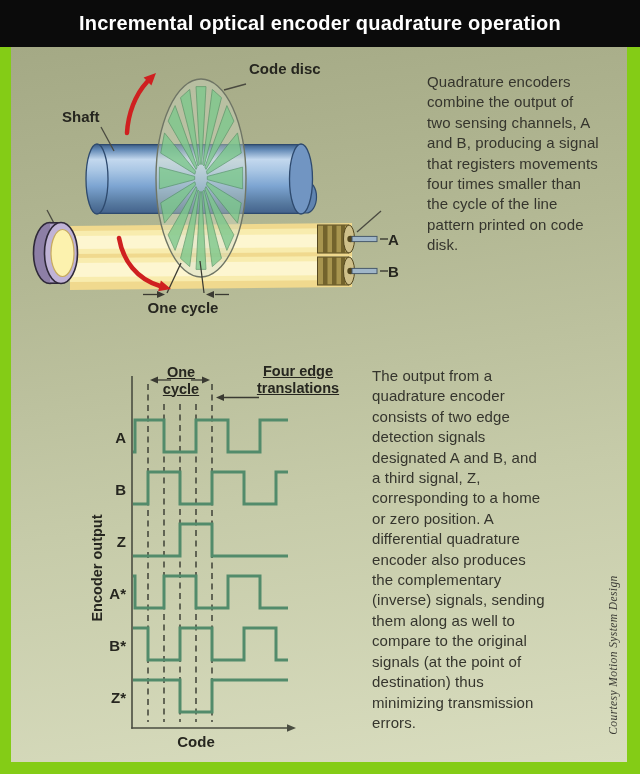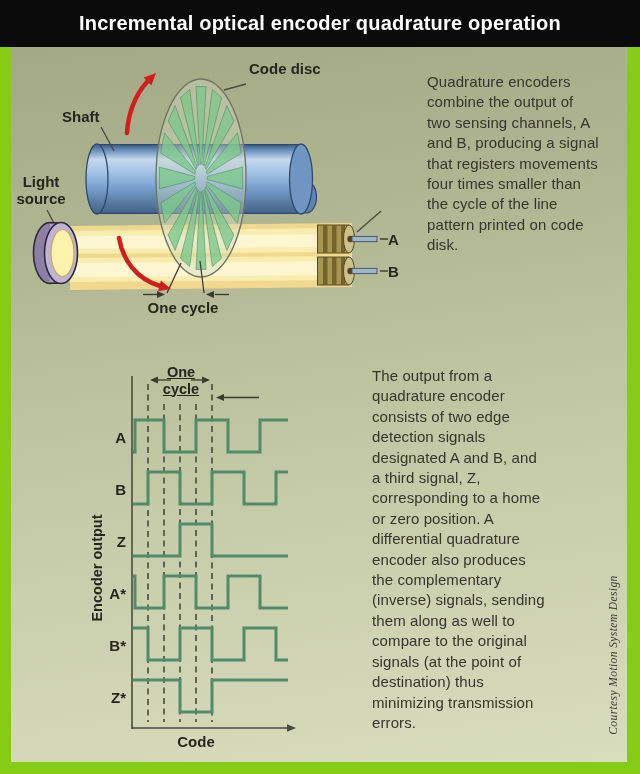--- a/index.html
+++ b/index.html
@@ -175,22 +175,20 @@
         <polygon data-name="one-cycle-arrowhead-right" points="210,380 202,376.6 202,383.4" stroke="none"></polygon>
         <line data-name="one-cycle-line-right" x1="191" y1="380" x2="203" y2="380"></line>
         <polygon data-name="translations-arrowhead" points="216,397.5 224,394 224,401" stroke="none"></polygon>
         <line data-name="translations-arrow-line" x1="223" y1="397.5" x2="259" y2="397.5"></line>
       </g>
     </g>
   </svg>
 
   <div class="label" style="left:62px;top:108px;" data-name="shaft-label">Shaft</div>
   <div class="label" style="left:249px;top:60px;" data-name="code-disc-label">Code disc</div>
-  <div class="label center" style="left:8px;top:173px;width:66px;" data-name="light-source-label">Light
-source</div>
   <div class="label center" style="left:146px;top:299px;width:74px;" data-name="one-cycle-label">One cycle</div>
   <div class="label" style="left:388px;top:231px;" data-name="channel-a-label">A</div>
   <div class="label" style="left:388px;top:263px;" data-name="channel-b-label">B</div>
 
   <div class="body-text" style="left:372px;top:366px;width:205px;" data-name="output-paragraph">The output from a
 quadrature encoder
 consists of two edge
 detection signals
 designated A and B, and
 a third signal, Z,
@@ -211,20 +209,22 @@
 two sensing channels, A
 and B, producing a signal
 that registers movements
 four times smaller than
 the cycle of the line
 pattern printed on code
 disk.</div>
 
   <div class="chart-note" style="left:150px;top:364px;width:62px;" data-name="chart-one-cycle-note">One
 cycle</div>
+  <div class="chart-note" style="left:240px;top:363px;width:116px;" data-name="four-edge-translations-note">Four edge
+translations</div>
   <div class="encoder-output" data-name="y-axis-label">Encoder output</div>
   <div class="label center" style="left:166px;top:733px;width:60px;" data-name="x-axis-label">Code</div>
 
   <div class="sig-label" style="left:92px;top:429px;" data-name="signal-label-a">A</div>
   <div class="sig-label" style="left:92px;top:481px;" data-name="signal-label-b">B</div>
   <div class="sig-label" style="left:92px;top:533px;" data-name="signal-label-z">Z</div>
   <div class="sig-label" style="left:92px;top:585px;" data-name="signal-label-a-inv">A*</div>
   <div class="sig-label" style="left:92px;top:637px;" data-name="signal-label-b-inv">B*</div>
   <div class="sig-label" style="left:92px;top:689px;" data-name="signal-label-z-inv">Z*</div>
 

